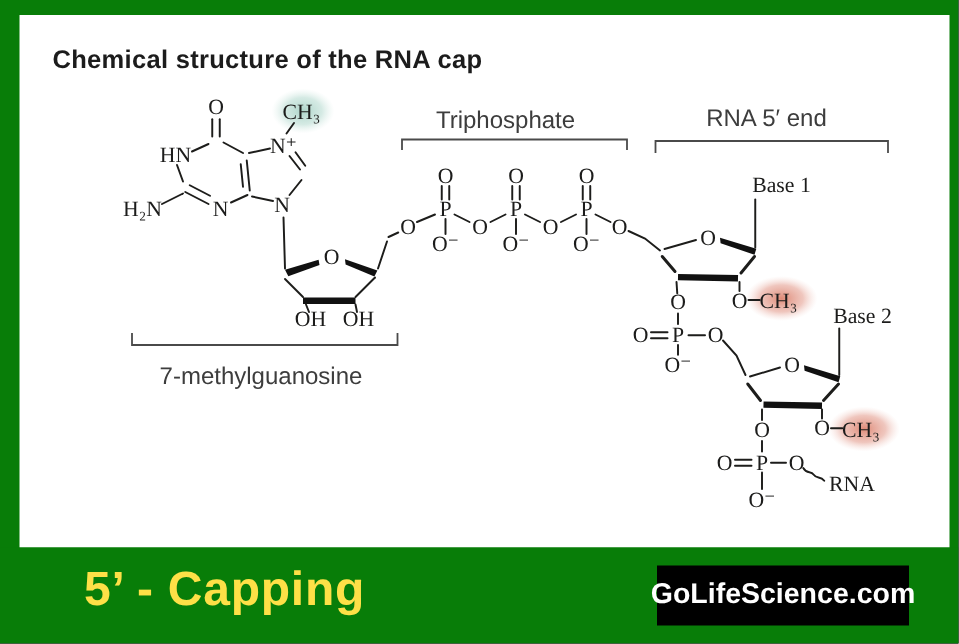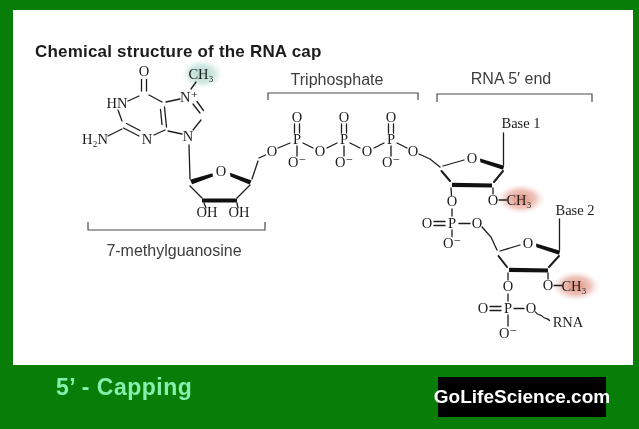--- a/index.html
+++ b/index.html
@@ -10,42 +10,42 @@
     overflow:hidden;
     font-family:"Liberation Sans","DejaVu Sans",sans-serif;
   }
   .content{
     position:absolute;
     left:13px;top:10px;right:6px;bottom:64px;
     background:#ffffff;
   }
   .page-title{
     position:absolute;
-    left:35px;top:42px;
+    left:35px;top:30px;
     font-size:17px;font-weight:bold;color:#1c1c1c;
     letter-spacing:.2px;
   }
   svg.diagram{position:absolute;left:0;top:0;}
   
   .atom{font-family:"Liberation Serif","DejaVu Serif",serif;font-size:14.5px;fill:#1c1c1b;text-anchor:middle;}
   .base-label{font-family:"Liberation Serif","DejaVu Serif",serif;font-size:14.5px;fill:#1c1c1b;text-anchor:middle;}
   .sec-label{font-family:"Liberation Sans","DejaVu Sans",sans-serif;font-size:16px;fill:#3d3d3d;text-anchor:middle;}
   .bond{stroke:#1d1d1b;stroke-width:1.3;fill:none;stroke-linecap:round;}
   .bondthick{stroke:#1d1d1b;stroke-width:2;fill:none;stroke-linecap:round;}
   .bold-bond{stroke:#111;stroke-width:4.2;fill:none;stroke-linecap:butt;}
   .wedge{fill:#111;stroke:none;}
   .bracket{stroke:#4a4a4a;stroke-width:1.2;fill:none;}
   
   .footer{
     position:absolute;left:0;bottom:0;width:639px;height:64px;
     background:#087d08;
   }
   .footer-title{
     position:absolute;left:56px;top:9px;
-    font-size:23px;font-weight:bold;color:#86efac;
+    font-size:32px;font-weight:bold;color:#fde047;
     letter-spacing:.5px;
   }
   .brand-box{
     position:absolute;left:438px;top:12px;width:168px;height:40px;
     background:#000;display:flex;align-items:center;justify-content:center;
   }
   .brand-text{font-size:19px;font-weight:bold;color:#fff;}
 </style>
 </head>
 <body>

